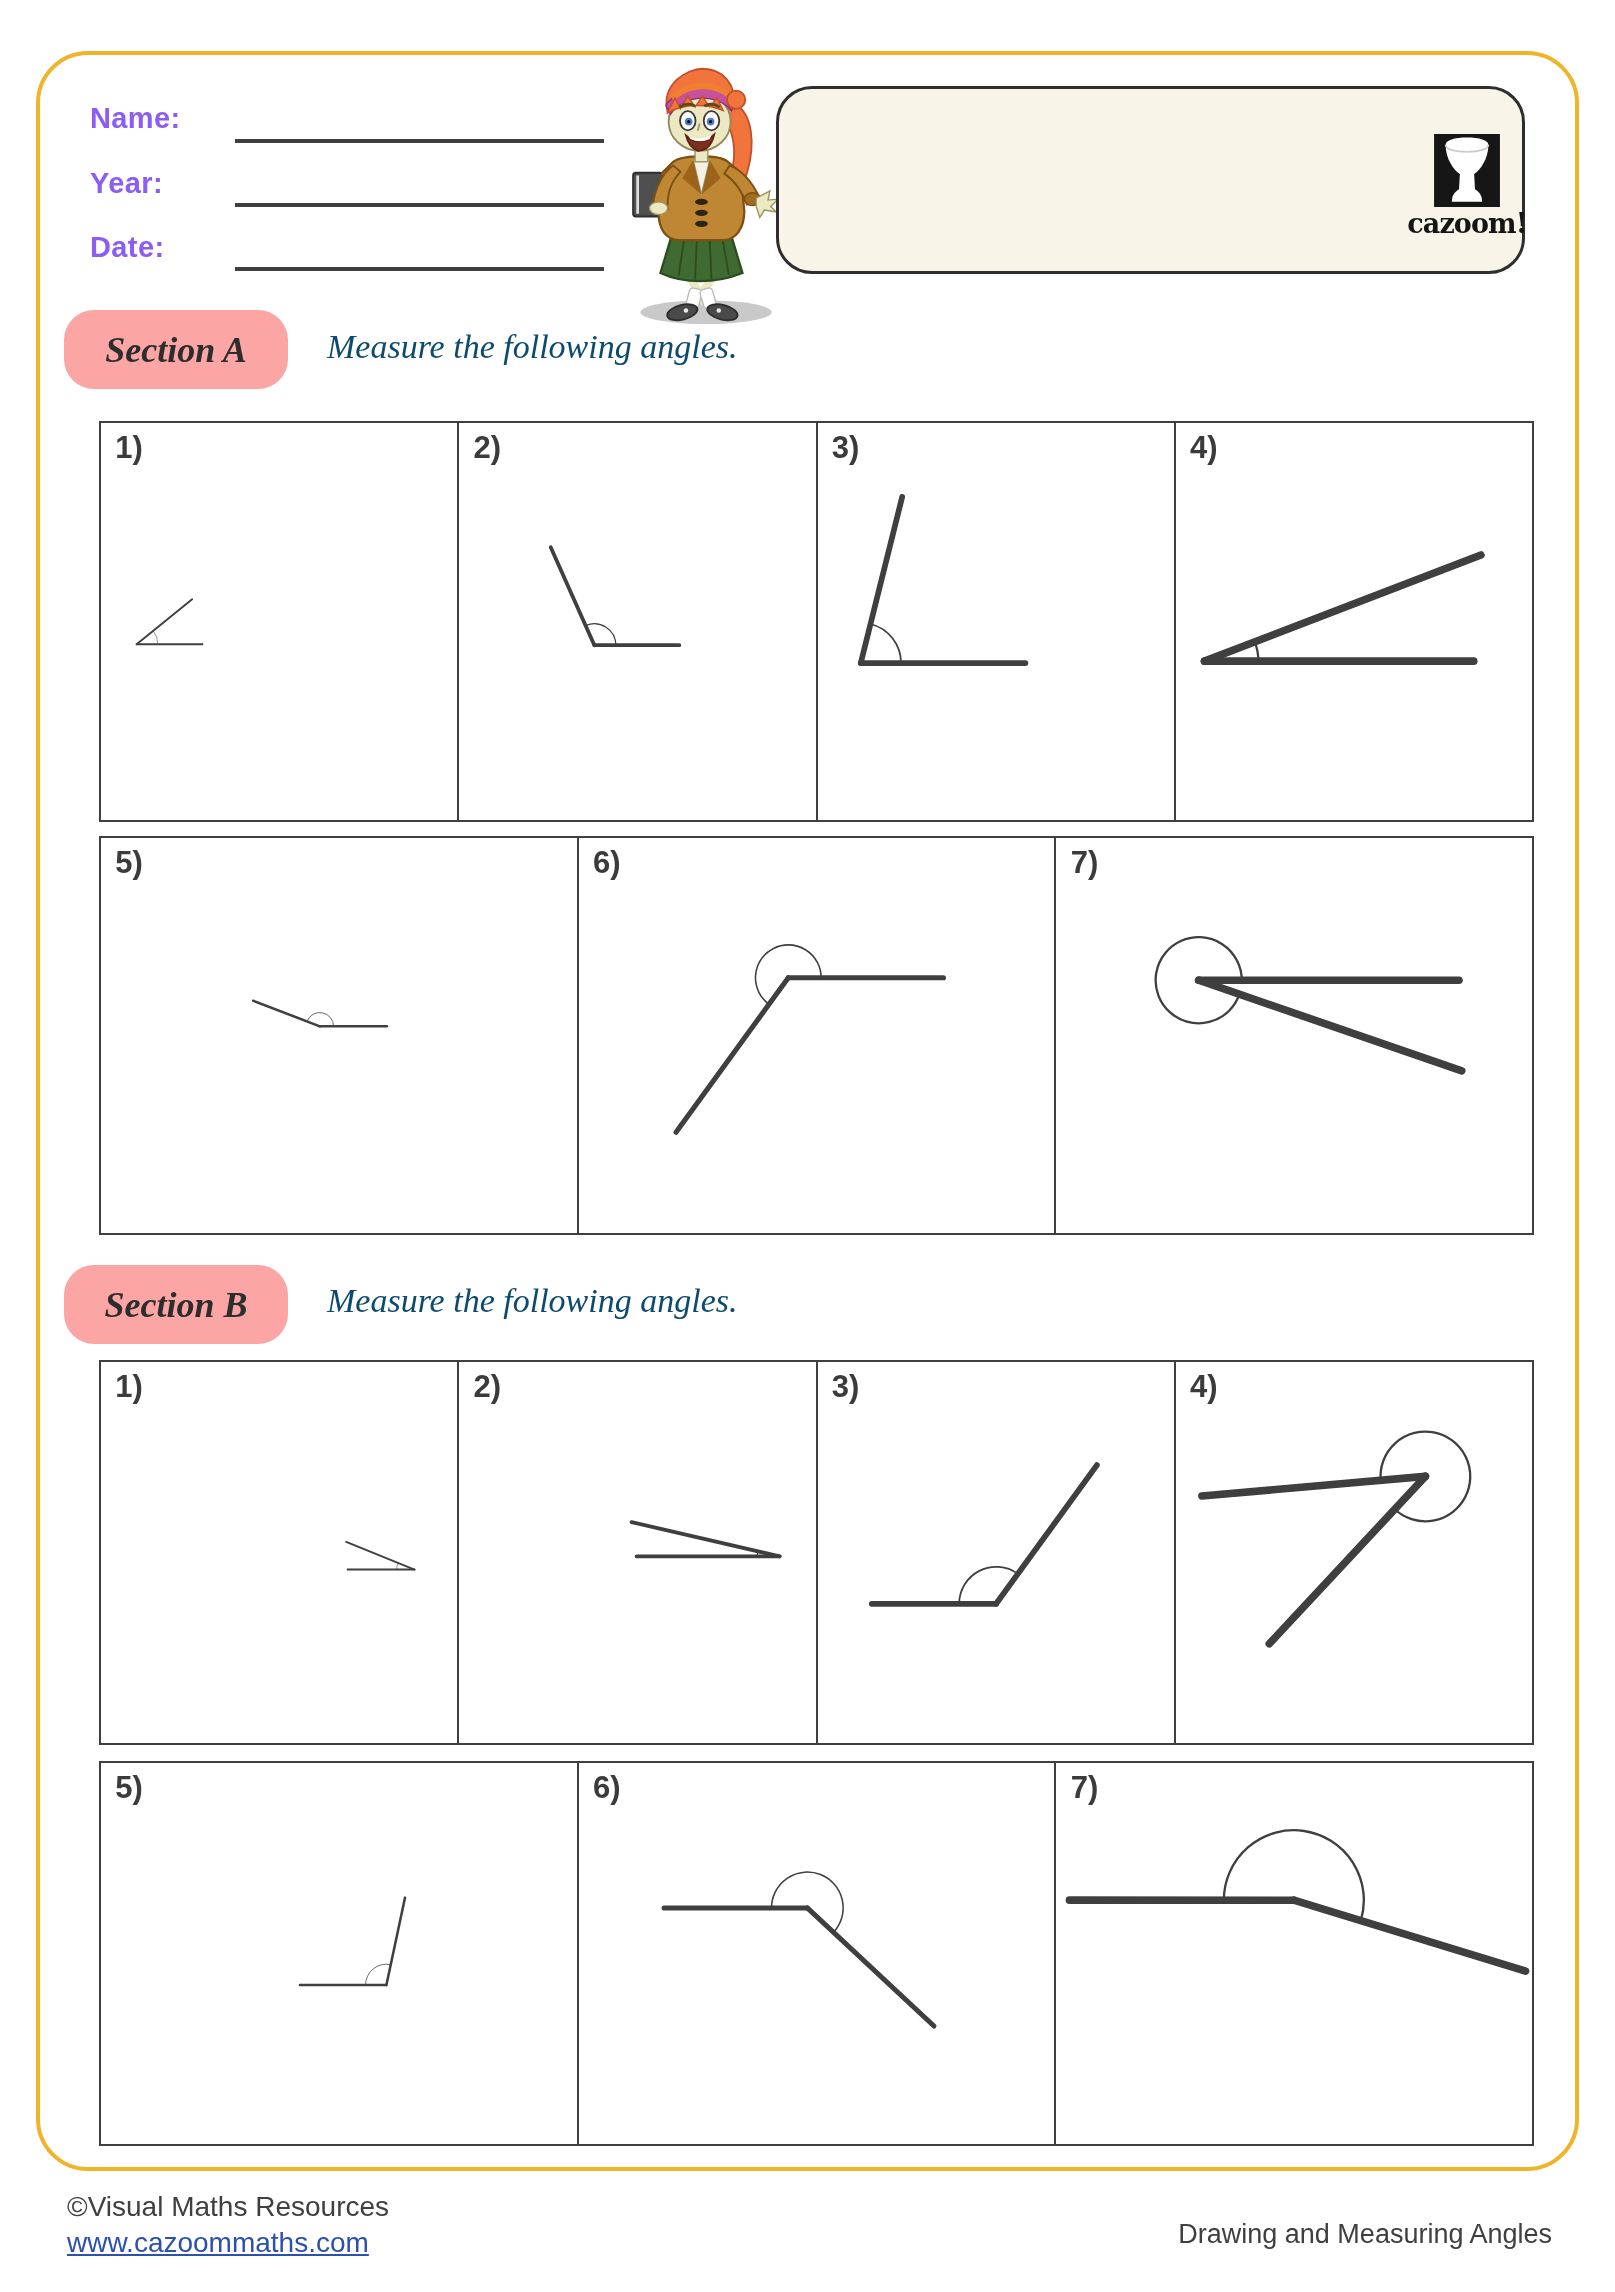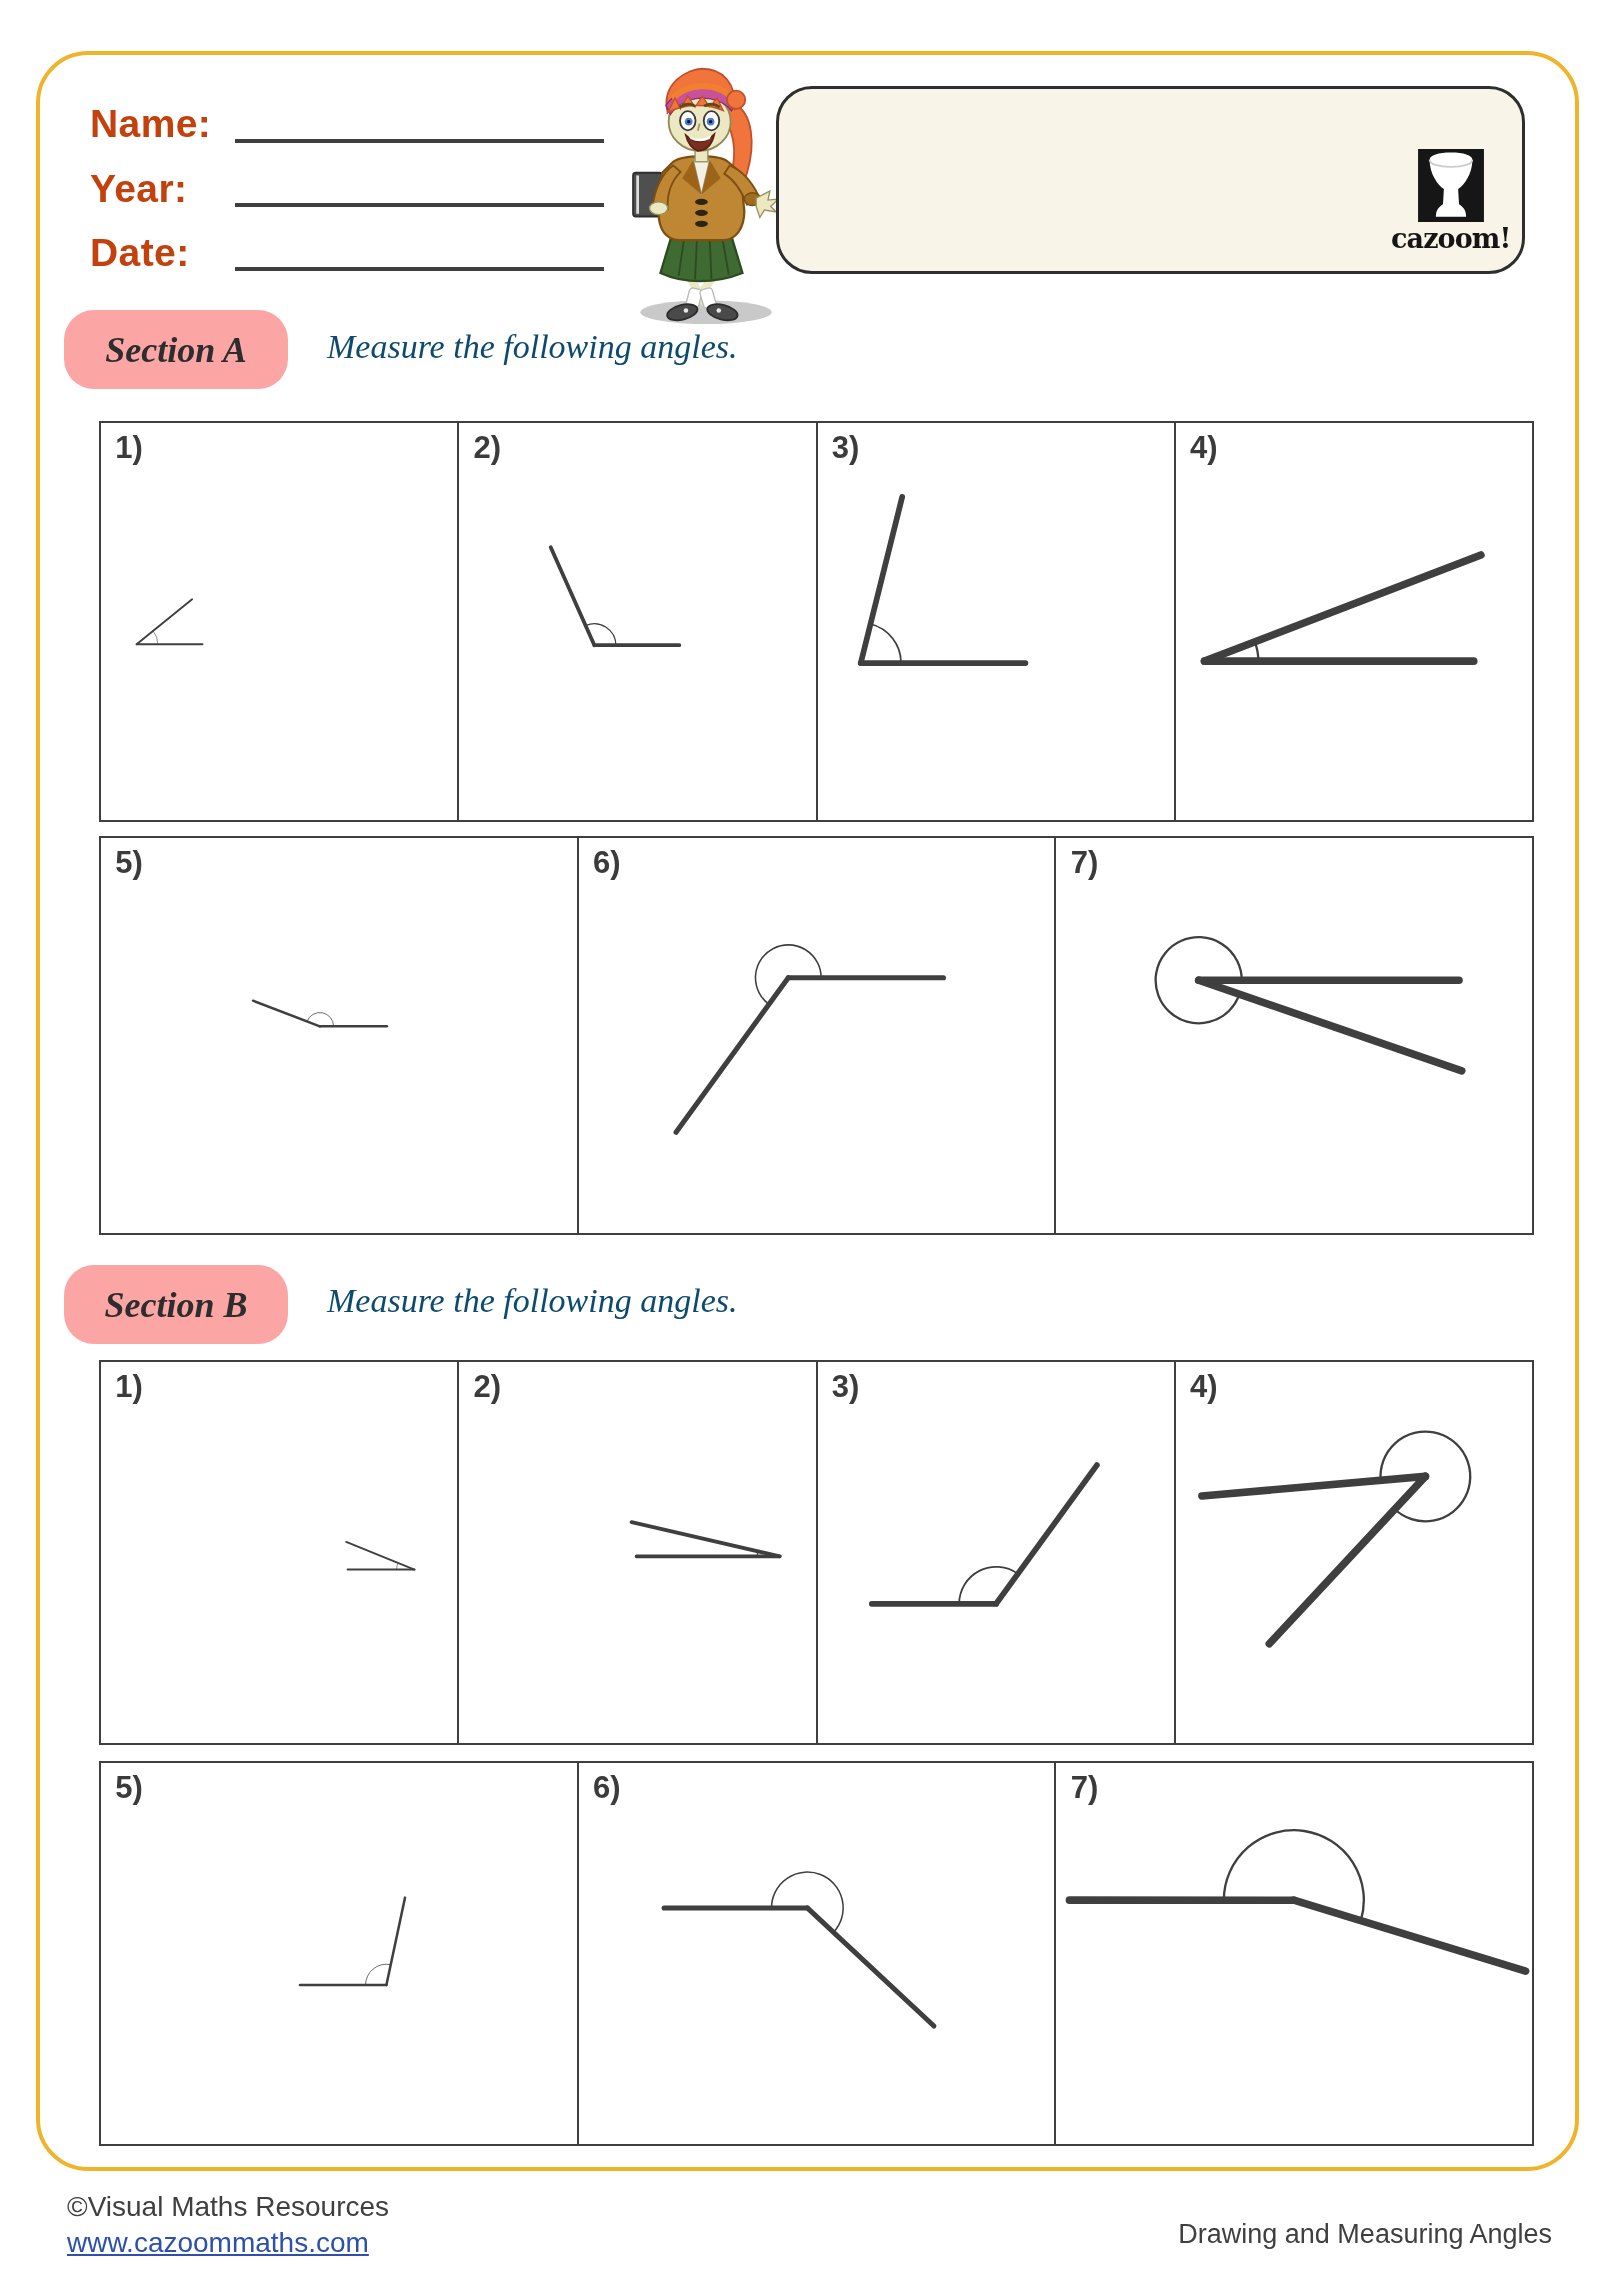--- a/index.html
+++ b/index.html
@@ -3,33 +3,33 @@
 <meta charset="utf-8">
 <style>
   * { margin:0; padding:0; box-sizing:border-box; }
   html,body { background:#ffffff; }
   body { width:1616px; height:2293px; position:relative; font-family:"Liberation Sans", sans-serif; color:#3b3b3b; overflow:hidden; }
 
   .frame { position:absolute; left:36px; top:51px; width:1543px; height:2120px;
            border:4.5px solid #F0B42A; border-radius:52px; background:#ffffff; }
 
   
-  .field-label { position:absolute; left:90px; font-weight:bold; font-size:39px; color:#c2410c; letter-spacing:0.4px; }
+  .field-label { position:absolute; left:90px; font-weight:bold; font-size:29px; color:#8b5cf6; letter-spacing:0.4px; }
   .field-line  { position:absolute; left:235px; width:369px; height:3.6px; background:#3f3f3f; }
 
   
   .girl { position:absolute; left:607px; top:56px; width:188px; height:269px; }
 
   
   .title-box { position:absolute; left:776px; top:86px; width:749px; height:188px;
                background:#f8f4e7; border:3.6px solid #2e2e2e; border-radius:36px; }
   .title-text { position:absolute; left:30px; top:0; width:591px; height:100%;
                 display:flex; flex-direction:column; justify-content:center; align-items:center;
                 font-weight:bold; font-size:42px; line-height:50px; color:#2f2f2f; letter-spacing:0; text-align:center; }
-  .logo-wrap { position:absolute; left:612px; top:45px; width:120px; text-align:left;margin-top:15px; }
+  .logo-wrap { position:absolute; left:628px; top:45px; width:120px; text-align:center; }
   .logo-mark { display:block; margin:0 auto; }
   .logo-text { display:block; margin-top:0.9px; font-family:"DejaVu Serif", serif; font-weight:bold; font-size:27px; color:#151515; letter-spacing:-0.9px; }
 
   
   .pill { position:absolute; left:64px; width:224px; height:79px; background:#fca5a5; border-radius:30px;
           display:flex; align-items:center; justify-content:center; }
   .pill span { font-family:"Liberation Serif", serif; font-style:italic; font-weight:bold; font-size:36px; color:#2d2d2d; }
   .instruction { position:absolute; left:327px; font-family:"Liberation Serif", serif; font-style:italic;
                  font-size:34px; color:#0c4a6e; }
 

